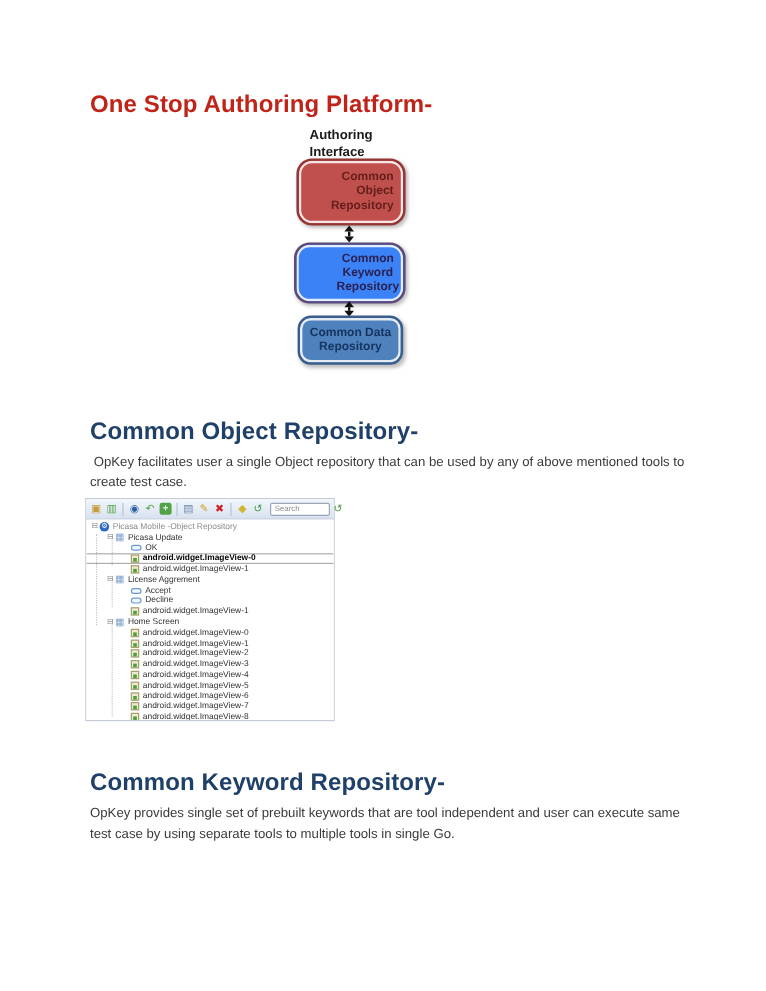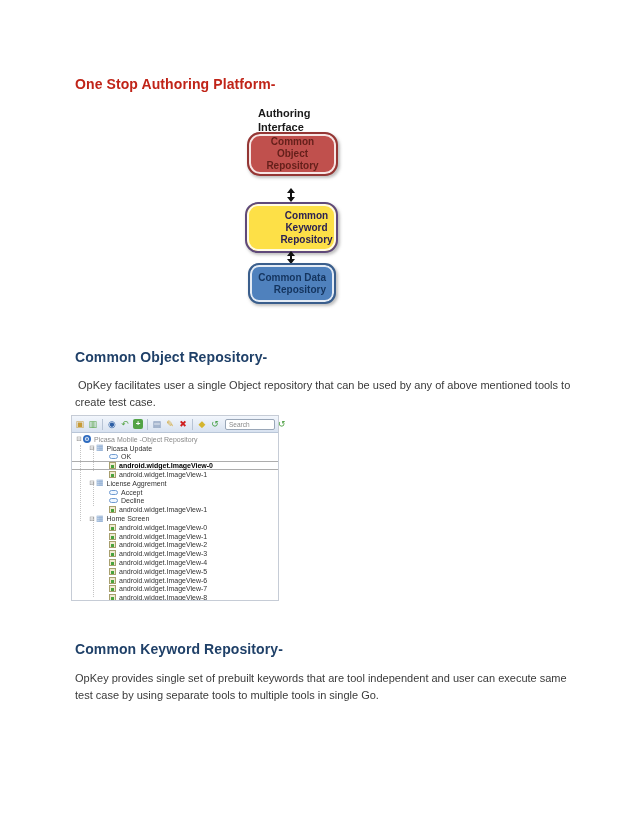--- a/index.html
+++ b/index.html
@@ -1,21 +1,21 @@
 <!DOCTYPE html>
 <html><head>
 <meta charset="utf-8">
 <style>
   * { margin:0; padding:0; box-sizing:border-box; }
   html,body { background:#ffffff; }
   .page {
     position:relative; width:638px; height:826px; background:#ffffff;
     font-family:"Liberation Sans", sans-serif; overflow:hidden;
   }
-  .doc-h { position:absolute; left:75px; font-weight:bold; font-size:14px; letter-spacing:.1px; }
+  .doc-h { position:absolute; left:75px; font-weight:bold; font-size:20px; letter-spacing:.1px; }
   #h-authoring { top:76px; }
   #h-objrepo  { top:349px; }
   #h-keyrepo  { top:641px;text-align:right; }
   .para {
     position:absolute; left:75px; width:504px;
     font-size:11px; line-height:16.5px; color:#3a3a3a; white-space:pre-wrap;
   }
   #para-objrepo { top:377px; }
   #para-keyrepo { top:670px; }
 
@@ -23,21 +23,21 @@
   .diagram-label {
     position:absolute; left:258px; top:107px; width:64px;
     font-weight:bold; font-size:11px; line-height:13.5px; color:#1a1a1a;
   }
   .dbox {
     position:absolute; border:2px solid; border-radius:13px;
     box-shadow: inset 0 0 0 2px rgba(255,255,255,0.85), 1.5px 2px 3px rgba(130,130,130,0.5);
     display:flex; align-items:center; justify-content:center; text-align:center;
     font-weight:bold; font-size:10px; line-height:12px; padding:0 8px;
   }
-  #dbox-object  { left:247px; top:132px; width:91px; height:44px; }
+  #dbox-object  { left:247px; top:132px; width:91px; height:56px;text-align:right; }
   #dbox-keyword { left:245px; top:202px; width:93px; height:51px; }
   #dbox-data    { left:248px; top:263px; width:88px; height:41px; border-radius:11px; }
   .arrow { position:absolute; width:9px; display:flex; flex-direction:column; align-items:center; }
   .arrow .tri-up   { width:0;height:0;border-left:4px solid transparent;border-right:4px solid transparent;border-bottom:5px solid #111; }
   .arrow .tri-down { width:0;height:0;border-left:4px solid transparent;border-right:4px solid transparent;border-top:5px solid #111; }
   .arrow .line { width:2px; background:#111; }
   #arrow-1 { left:286px; top:188px; } #arrow-1 .line { height:4px; }
   #arrow-2 { left:286px; top:251px; } #arrow-2 .line { height:3px; }
 
   
@@ -92,29 +92,29 @@
   <div class="diagram-label">Authoring Interface</div>
 
   <div class="dbox" id="dbox-object" style="background: rgb(192, 80, 77); border-color: rgb(148, 54, 52); color: rgb(100, 31, 26);">Common Object Repository</div>
 
   <div class="arrow" id="arrow-1">
     <span class="tri-up"></span>
     <span class="line"></span>
     <span class="tri-down"></span>
   </div>
 
-  <div class="dbox" id="dbox-keyword" style="background: #fde047; border-color: rgb(95, 73, 122); color: rgb(43, 33, 82); padding-left: 38px;">Common Keyword Repository</div>
+  <div class="dbox" id="dbox-keyword" style="background: #3b82f6; border-color: rgb(95, 73, 122); color: rgb(43, 33, 82); padding-left: 38px;">Common Keyword Repository</div>
 
   <div class="arrow" id="arrow-2">
     <span class="tri-up"></span>
     <span class="line"></span>
     <span class="tri-down"></span>
   </div>
 
-  <div class="dbox" id="dbox-data" style="background: rgb(79, 129, 189); border-color: rgb(58, 94, 140); color: rgb(20, 52, 94); text-align: right;">Common Data Repository</div>
+  <div class="dbox" id="dbox-data" style="background: rgb(79, 129, 189); border-color: rgb(58, 94, 140); color: rgb(20, 52, 94);">Common Data Repository</div>
 
   <div class="doc-h" id="h-objrepo" style="color: rgb(31, 64, 104); text-align: right;">Common Object Repository-</div>
 
   <div class="para" id="para-objrepo"> OpKey facilitates user a single Object repository that can be used by any of above mentioned tools to create test case.</div>
 
   <div id="shot">
     <div class="toolbar">
       <span style="display:flex;align-items:center;gap:3px;">
           <span class="ticon" style="color: rgb(199, 154, 53);">▣</span>
           <span class="ticon" style="color: rgb(90, 166, 75);">▥</span>

